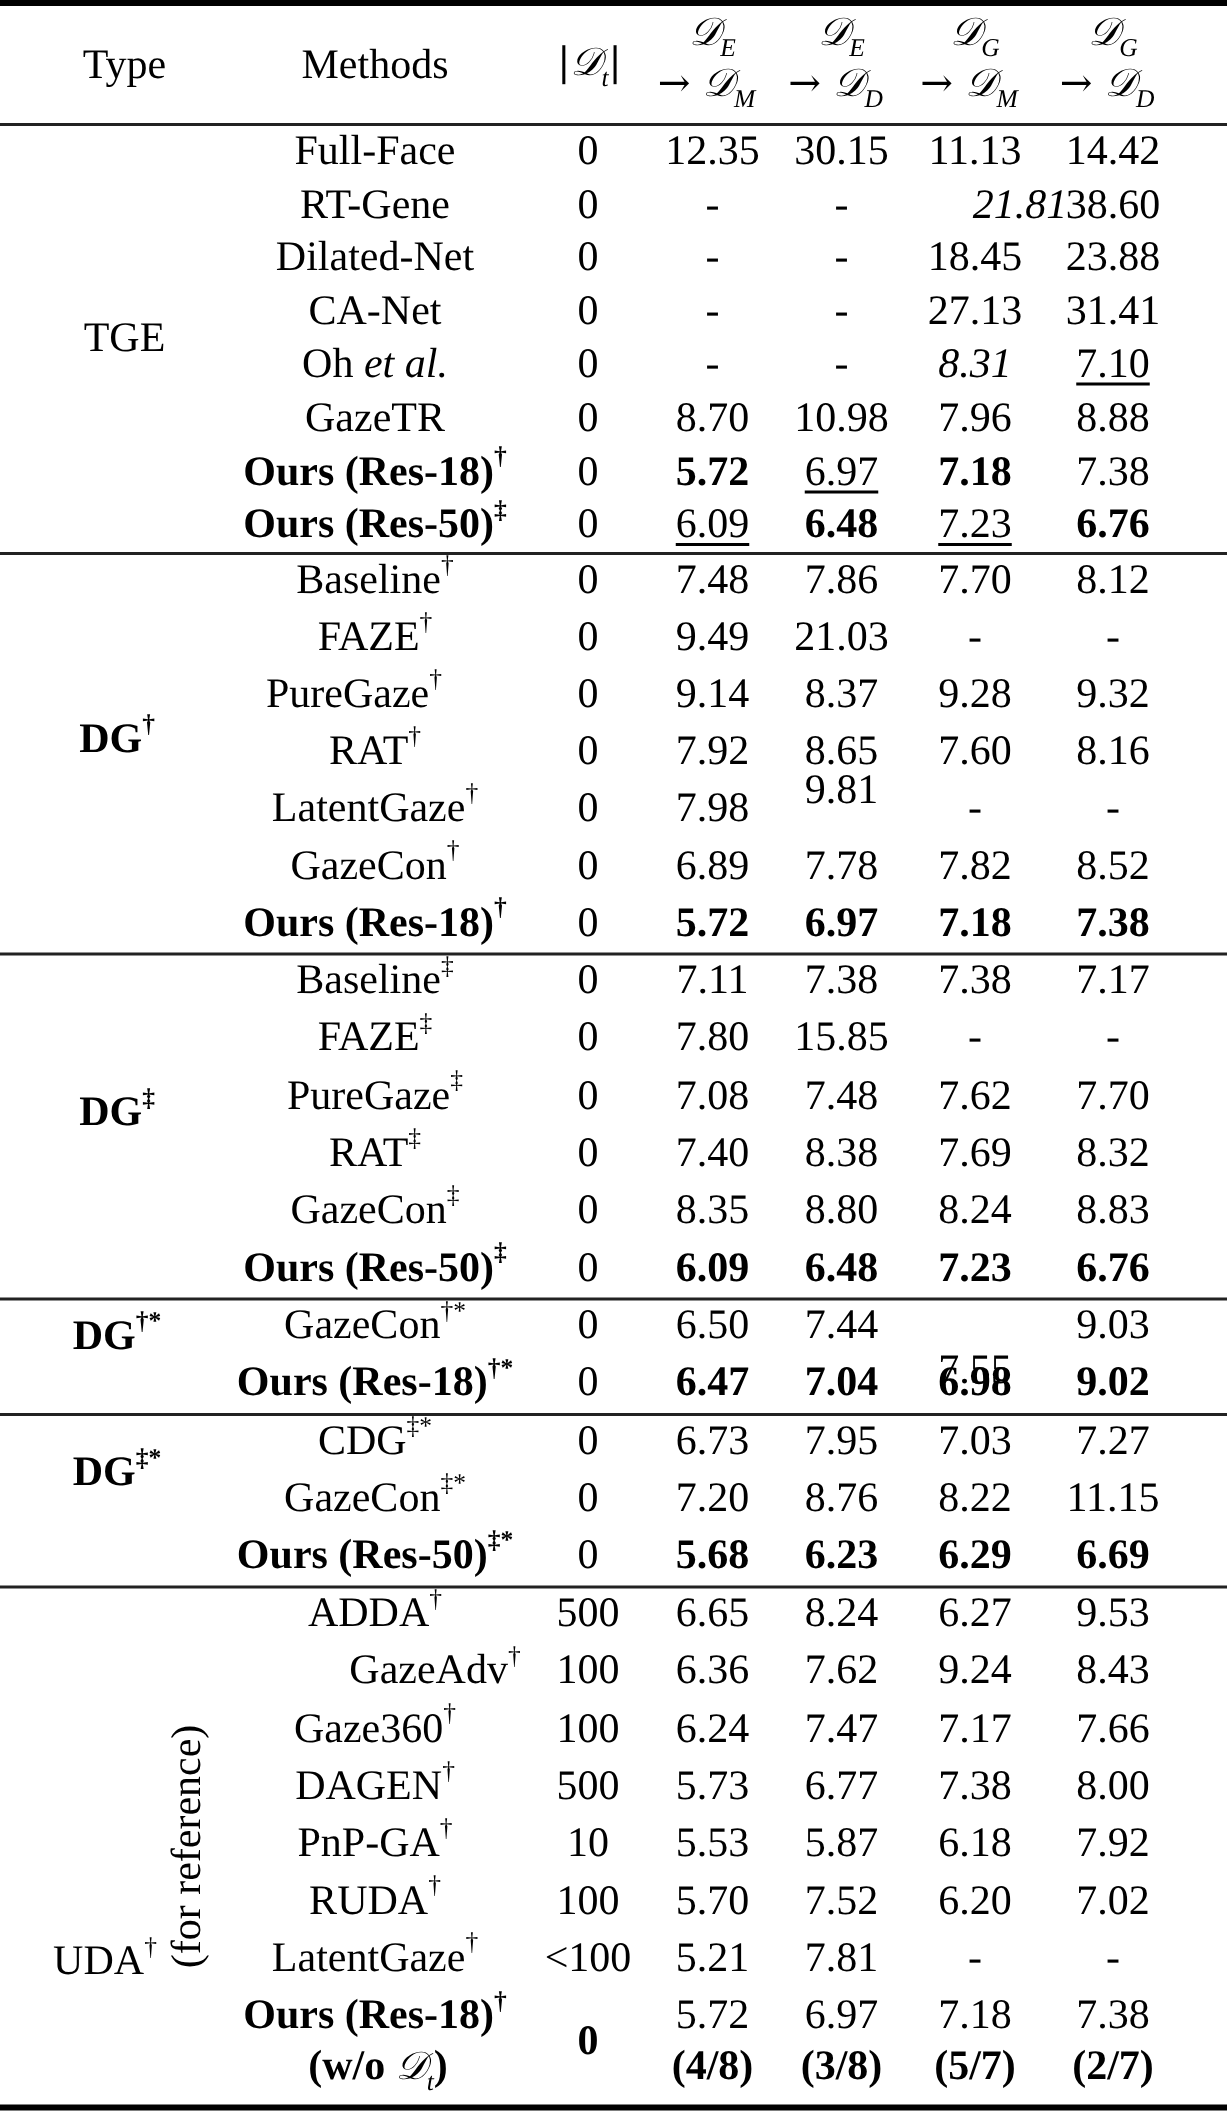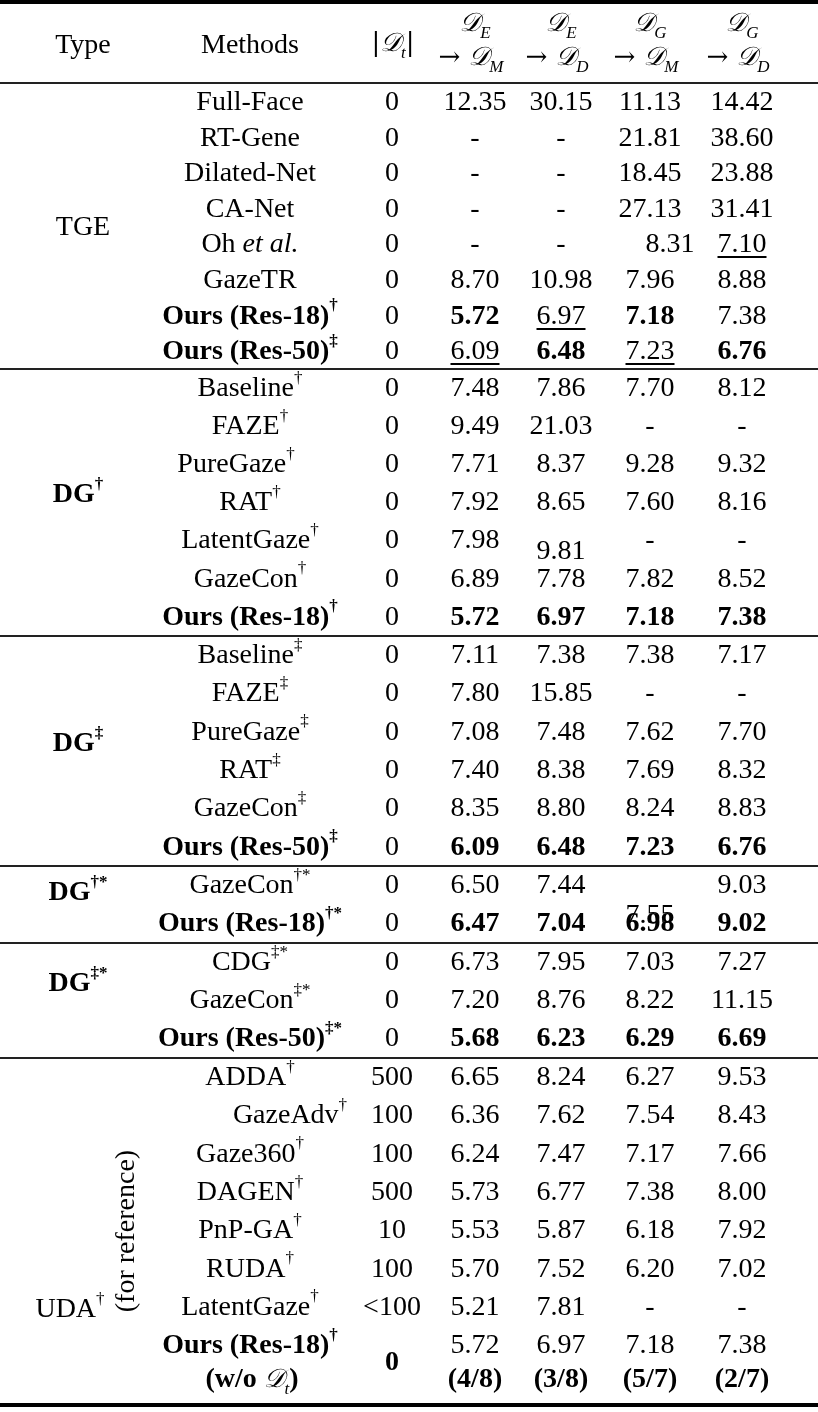--- a/index.html
+++ b/index.html
@@ -55,39 +55,39 @@
 <div class="cell " style="left: 250px; top: 84px;"><span>Full-Face</span></div>
 <div class="cell " style="left: 392px; top: 84px;">0</div>
 <div class="cell " style="left: 475px; top: 84px;">12.35</div>
 <div class="cell " style="left: 561px; top: 84px;">30.15</div>
 <div class="cell " style="left: 650px; top: 84px;">11.13</div>
 <div class="cell " style="left: 742px; top: 84px;">14.42</div>
 <div class="cell " style="left: 250px; top: 119.6px;"><span>RT-Gene</span></div>
 <div class="cell " style="left: 392px; top: 119.6px;">0</div>
 <div class="cell " style="left: 475px; top: 119.6px;">-</div>
 <div class="cell " style="left: 561px; top: 119.6px;">-</div>
-<div class="cell " style="left: 650px; top: 119.6px;">21.81</div>
+<div class="cell " style="left: 680px; top: 119.6px; font-style: italic;">21.81</div>
 <div class="cell " style="left: 742px; top: 119.6px;">38.60</div>
 <div class="cell " style="left: 250px; top: 155.2px;"><span>Dilated-Net</span></div>
 <div class="cell " style="left: 392px; top: 155.2px;">0</div>
 <div class="cell " style="left: 475px; top: 155.2px;">-</div>
 <div class="cell " style="left: 561px; top: 155.2px;">-</div>
 <div class="cell " style="left: 650px; top: 155.2px;">18.45</div>
 <div class="cell " style="left: 742px; top: 155.2px;">23.88</div>
 <div class="cell " style="left: 250px; top: 190.8px;"><span>CA-Net</span></div>
 <div class="cell " style="left: 392px; top: 190.8px;">0</div>
 <div class="cell " style="left: 475px; top: 190.8px;">-</div>
 <div class="cell " style="left: 561px; top: 190.8px;">-</div>
 <div class="cell " style="left: 650px; top: 190.8px;">27.13</div>
 <div class="cell " style="left: 742px; top: 190.8px;">31.41</div>
 <div class="cell " style="left: 250px; top: 226.4px;"><span>Oh</span> <span class="i">et al.</span></div>
 <div class="cell " style="left: 392px; top: 226.4px;">0</div>
 <div class="cell " style="left: 475px; top: 226.4px;">-</div>
 <div class="cell " style="left: 561px; top: 226.4px;">-</div>
-<div class="cell " style="left: 670px; top: 226.4px;">8.31</div>
+<div class="cell " style="left: 650px; top: 226.4px; font-style: italic;">8.31</div>
 <div class="cell u" style="left: 742px; top: 226.4px;">7.10</div>
 <div class="cell " style="left: 250px; top: 262px;"><span>GazeTR</span></div>
 <div class="cell " style="left: 392px; top: 262px;">0</div>
 <div class="cell " style="left: 475px; top: 262px;">8.70</div>
 <div class="cell " style="left: 561px; top: 262px;">10.98</div>
 <div class="cell " style="left: 650px; top: 262px;">7.96</div>
 <div class="cell " style="left: 742px; top: 262px;">8.88</div>
 <div class="cell b" style="left: 250px; top: 297.6px;"><span>Ours (Res-18)</span><sup>†</sup></div>
 <div class="cell " style="left: 392px; top: 297.6px;">0</div>
 <div class="cell b " style="left: 475px; top: 297.6px;">5.72</div>
@@ -108,34 +108,34 @@
 <div class="cell " style="left: 650px; top: 370px;">7.70</div>
 <div class="cell " style="left: 742px; top: 370px;">8.12</div>
 <div class="cell " style="left: 250px; top: 408.1px;"><span>FAZE</span><sup>†</sup></div>
 <div class="cell " style="left: 392px; top: 408.1px;">0</div>
 <div class="cell " style="left: 475px; top: 408.1px;">9.49</div>
 <div class="cell " style="left: 561px; top: 408.1px;">21.03</div>
 <div class="cell " style="left: 650px; top: 408.1px;">-</div>
 <div class="cell " style="left: 742px; top: 408.1px;">-</div>
 <div class="cell " style="left: 236px; top: 446.2px;"><span>PureGaze</span><sup>†</sup></div>
 <div class="cell " style="left: 392px; top: 446.2px;">0</div>
-<div class="cell " style="left: 475px; top: 446.2px;">7.71</div>
+<div class="cell " style="left: 475px; top: 446.2px;">9.14</div>
 <div class="cell " style="left: 561px; top: 446.2px;">8.37</div>
 <div class="cell " style="left: 650px; top: 446.2px;">9.28</div>
 <div class="cell " style="left: 742px; top: 446.2px;">9.32</div>
 <div class="cell " style="left: 250px; top: 484.3px;"><span>RAT</span><sup>†</sup></div>
 <div class="cell " style="left: 392px; top: 484.3px;">0</div>
 <div class="cell " style="left: 475px; top: 484.3px;">7.92</div>
 <div class="cell " style="left: 561px; top: 484.3px;">8.65</div>
 <div class="cell " style="left: 650px; top: 484.3px;">7.60</div>
 <div class="cell " style="left: 742px; top: 484.3px;">8.16</div>
 <div class="cell " style="left: 250px; top: 522.4px;"><span>LatentGaze</span><sup>†</sup></div>
 <div class="cell " style="left: 392px; top: 522.4px;">0</div>
 <div class="cell " style="left: 475px; top: 522.4px;">7.98</div>
-<div class="cell " style="left: 561px; top: 533px;">9.81</div>
+<div class="cell " style="left: 561px; top: 510px;">9.81</div>
 <div class="cell " style="left: 650px; top: 522.4px;">-</div>
 <div class="cell " style="left: 742px; top: 522.4px;">-</div>
 <div class="cell " style="left: 250px; top: 560.5px;"><span>GazeCon</span><sup>†</sup></div>
 <div class="cell " style="left: 392px; top: 560.5px;">0</div>
 <div class="cell " style="left: 475px; top: 560.5px;">6.89</div>
 <div class="cell " style="left: 561px; top: 560.5px;">7.78</div>
 <div class="cell " style="left: 650px; top: 560.5px;">7.82</div>
 <div class="cell " style="left: 742px; top: 560.5px;">8.52</div>
 <div class="cell b" style="left: 250px; top: 598.6px;"><span>Ours (Res-18)</span><sup>†</sup></div>
 <div class="cell " style="left: 392px; top: 598.6px;">0</div>
@@ -216,21 +216,21 @@
 <div class="cell " style="left: 250px; top: 1059px;"><span>ADDA</span><sup>†</sup></div>
 <div class="cell " style="left: 392px; top: 1059px;">500</div>
 <div class="cell " style="left: 475px; top: 1059px;">6.65</div>
 <div class="cell " style="left: 561px; top: 1059px;">8.24</div>
 <div class="cell " style="left: 650px; top: 1059px;">6.27</div>
 <div class="cell " style="left: 742px; top: 1059px;">9.53</div>
 <div class="cell " style="left: 250px; top: 1097.3px; margin-left: 40px;"><span>GazeAdv</span><sup>†</sup></div>
 <div class="cell " style="left: 392px; top: 1097.3px;">100</div>
 <div class="cell " style="left: 475px; top: 1097.3px;">6.36</div>
 <div class="cell " style="left: 561px; top: 1097.3px;">7.62</div>
-<div class="cell " style="left: 650px; top: 1097.3px;">7.54</div>
+<div class="cell " style="left: 650px; top: 1097.3px;">9.24</div>
 <div class="cell " style="left: 742px; top: 1097.3px;">8.43</div>
 <div class="cell " style="left: 250px; top: 1135.6px;"><span>Gaze360</span><sup>†</sup></div>
 <div class="cell " style="left: 392px; top: 1135.6px;">100</div>
 <div class="cell " style="left: 475px; top: 1135.6px;">6.24</div>
 <div class="cell " style="left: 561px; top: 1135.6px;">7.47</div>
 <div class="cell " style="left: 650px; top: 1135.6px;">7.17</div>
 <div class="cell " style="left: 742px; top: 1135.6px;">7.66</div>
 <div class="cell " style="left: 250px; top: 1173.9px;"><span>DAGEN</span><sup>†</sup></div>
 <div class="cell " style="left: 392px; top: 1173.9px;">500</div>
 <div class="cell " style="left: 475px; top: 1173.9px;">5.73</div>

